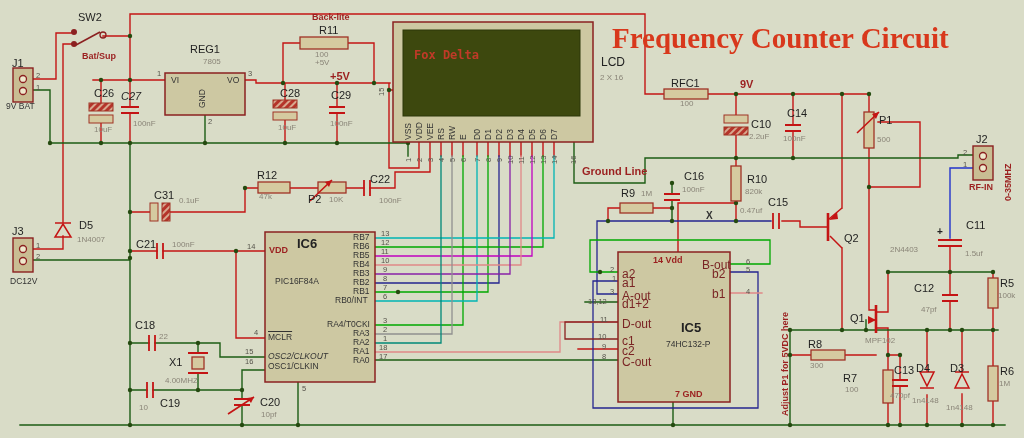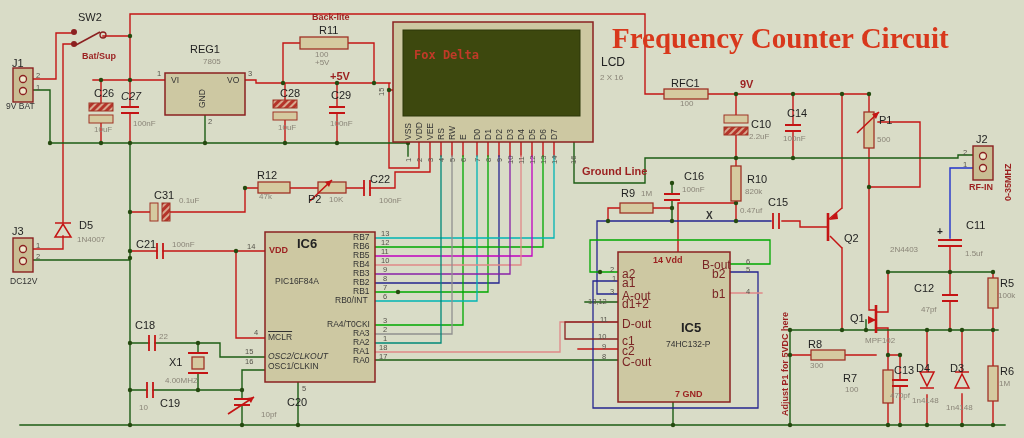--- a/index.html
+++ b/index.html
@@ -507,17 +507,17 @@
       <div class="lbl ref" style="left: 12px; top: 226px;">J3</div>
       <div class="lbl icpin" style="left: 10px; top: 277px;">DC12V</div>
       <div class="lbl pin" style="left: 36px; top: 242px;">1</div>
       <div class="lbl pin" style="left: 36px; top: 253px;">2</div>
       <div class="lbl ref" style="left: 135px; top: 320px;">C18</div>
       <div class="lbl val" style="left: 159px; top: 333px;">22</div>
       <div class="lbl ref" style="left: 169px; top: 357px;">X1</div>
       <div class="lbl val" style="left: 165px; top: 377px;">4.00MHZ</div>
       <div class="lbl ref" style="left: 160px; top: 398px;">C19</div>
       <div class="lbl val" style="left: 139px; top: 404px;">10</div>
-      <div class="lbl ref" style="left: 260px; top: 397px; margin-left: 27px;">C20</div>
+      <div class="lbl ref" style="left: 260px; top: 397px;">C20</div>
       <div class="lbl val" style="left: 261px; top: 411px;">10pf</div>
     </div>
 
 </div>
 
 </body></html>

